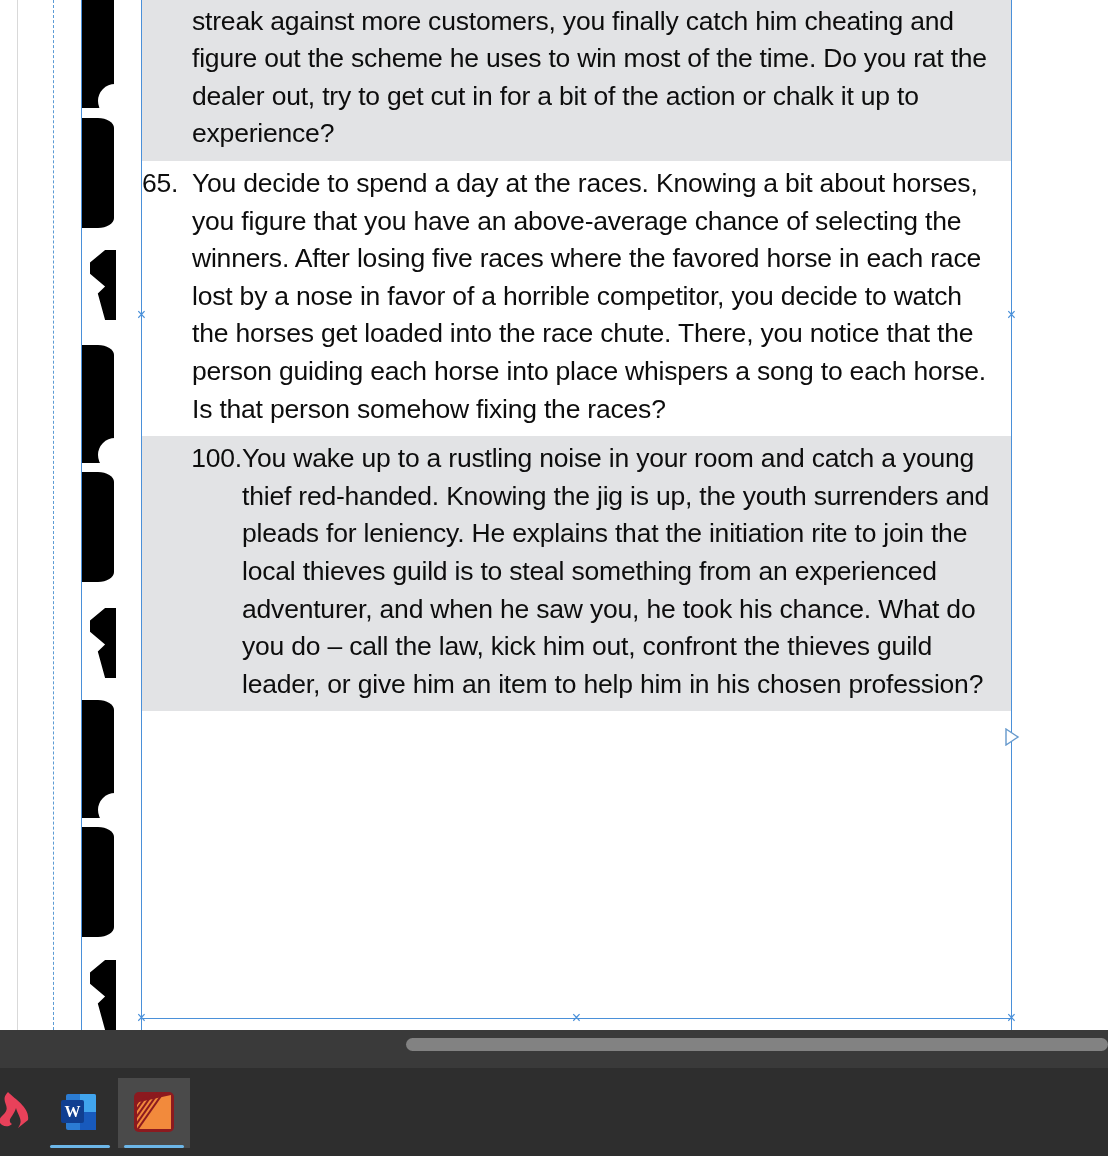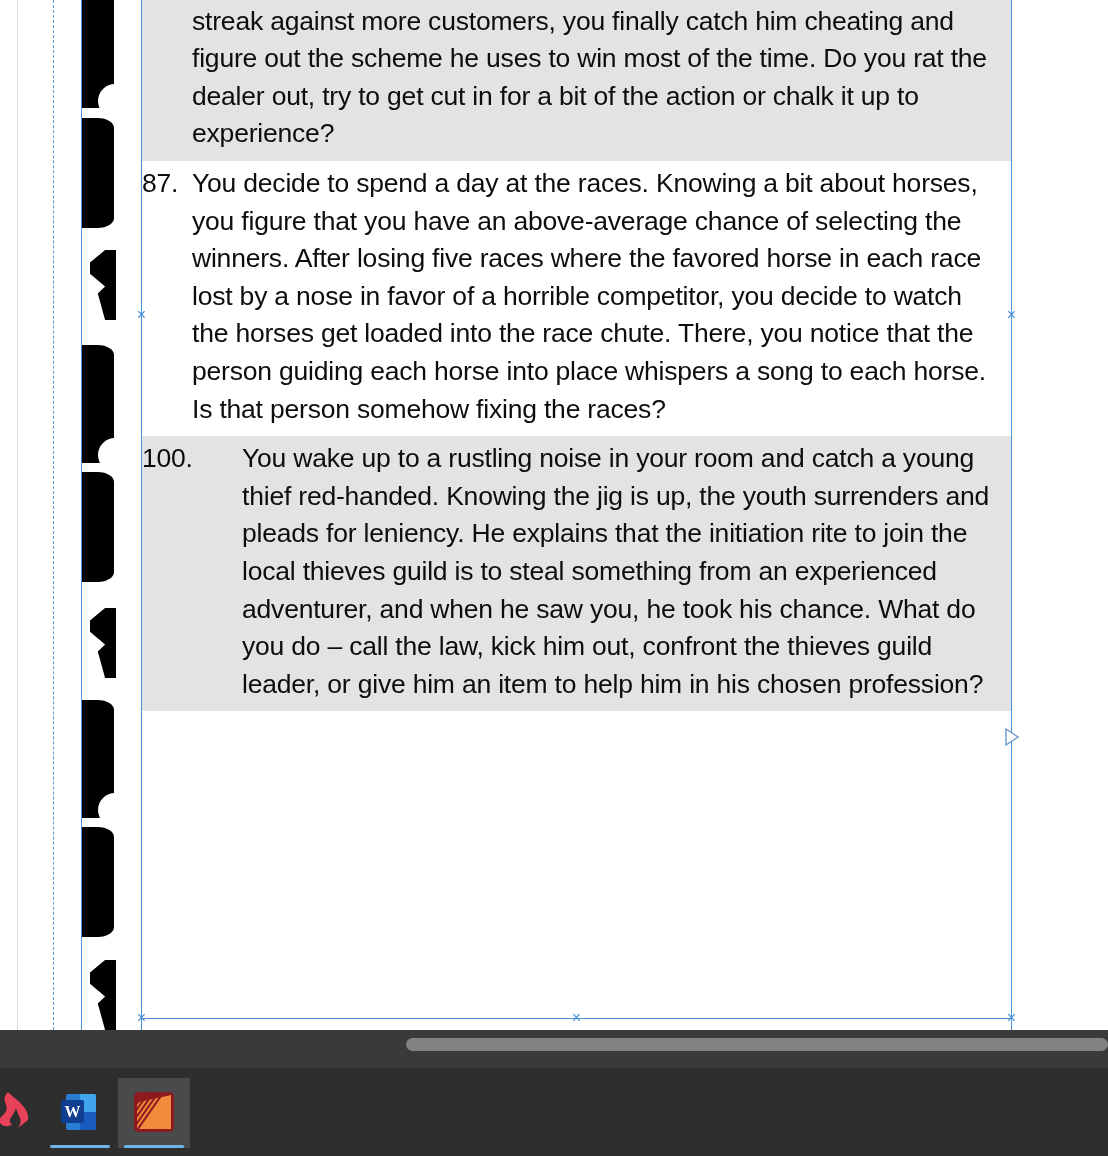--- a/index.html
+++ b/index.html
@@ -84,21 +84,21 @@
     letter-spacing: -0.2px;
   }
   .para.shaded { background: #e2e3e5; }
   .para-row { display: flex; align-items: flex-start; }
   .para-num {
     flex: 0 0 auto;
     width: 50px;
     text-align: left;
     white-space: pre;
   }
-  .para-num.wide { width: 100px; }
+  .para-num.wide { width: 100px; text-align: right; }
   .para-body { flex: 1 1 auto; }
 
   
   .para.clipped {
     margin-top: -39px;
   }
 
   
   .frame-blank { background:#ffffff; }
 
@@ -217,21 +217,21 @@
 
       <div class="para shaded clipped">
         <div class="para-row">
           <div class="para-num"></div>
           <div class="para-body">you give up in disgust. As you watch the dealer keep up his winning streak against more customers, you finally catch him cheating and figure out the scheme he uses to win most of the time. Do you rat the dealer out, try to get cut in for a bit of the action or chalk it up to experience?</div>
         </div>
       </div>
 
       <div class="para">
         <div class="para-row">
-          <div class="para-num">87.</div>
+          <div class="para-num">65.</div>
           <div class="para-body">You decide to spend a day at the races. Knowing a bit about horses, you figure that you have an above-average chance of selecting the winners. After losing five races where the favored horse in each race lost by a nose in favor of a horrible competitor, you decide to watch the horses get loaded into the race chute. There, you notice that the person guiding each horse into place whispers a song to each horse. Is that person somehow fixing the races?</div>
         </div>
       </div>
 
       <div class="para shaded">
         <div class="para-row">
           <div class="para-num wide">100.</div>
           <div class="para-body">You wake up to a rustling noise in your room and catch a young thief red-handed. Knowing the jig is up, the youth surrenders and pleads for leniency. He explains that the initiation rite to join the local thieves guild is to steal something from an experienced adventurer, and when he saw you, he took his chance. What do you do – call the law, kick him out, confront the thieves guild leader, or give him an item to help him in his chosen profession?</div>
         </div>
       </div>

